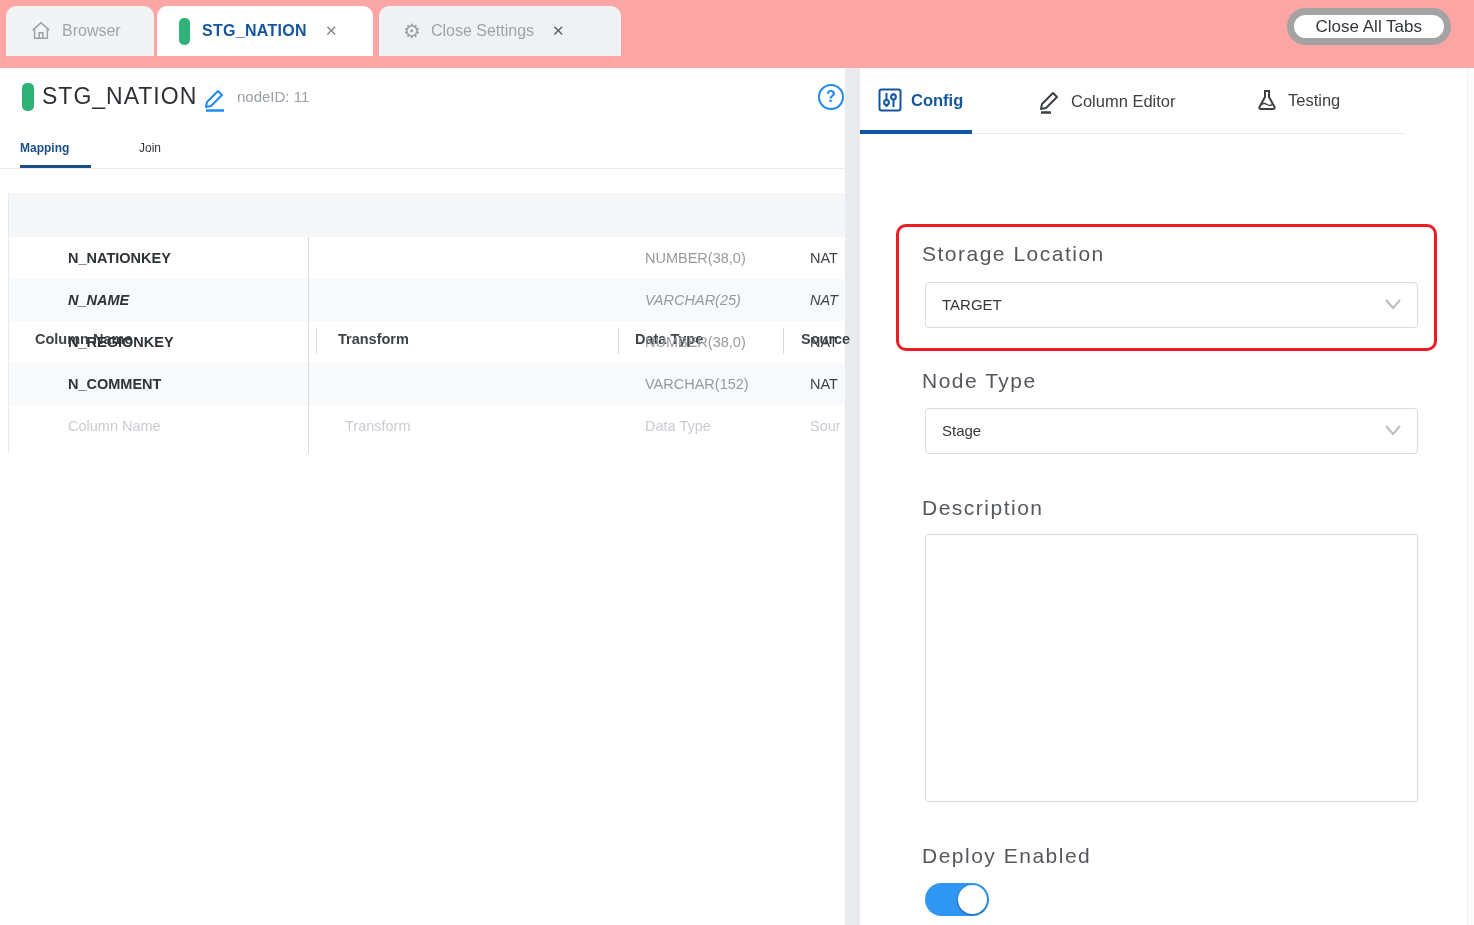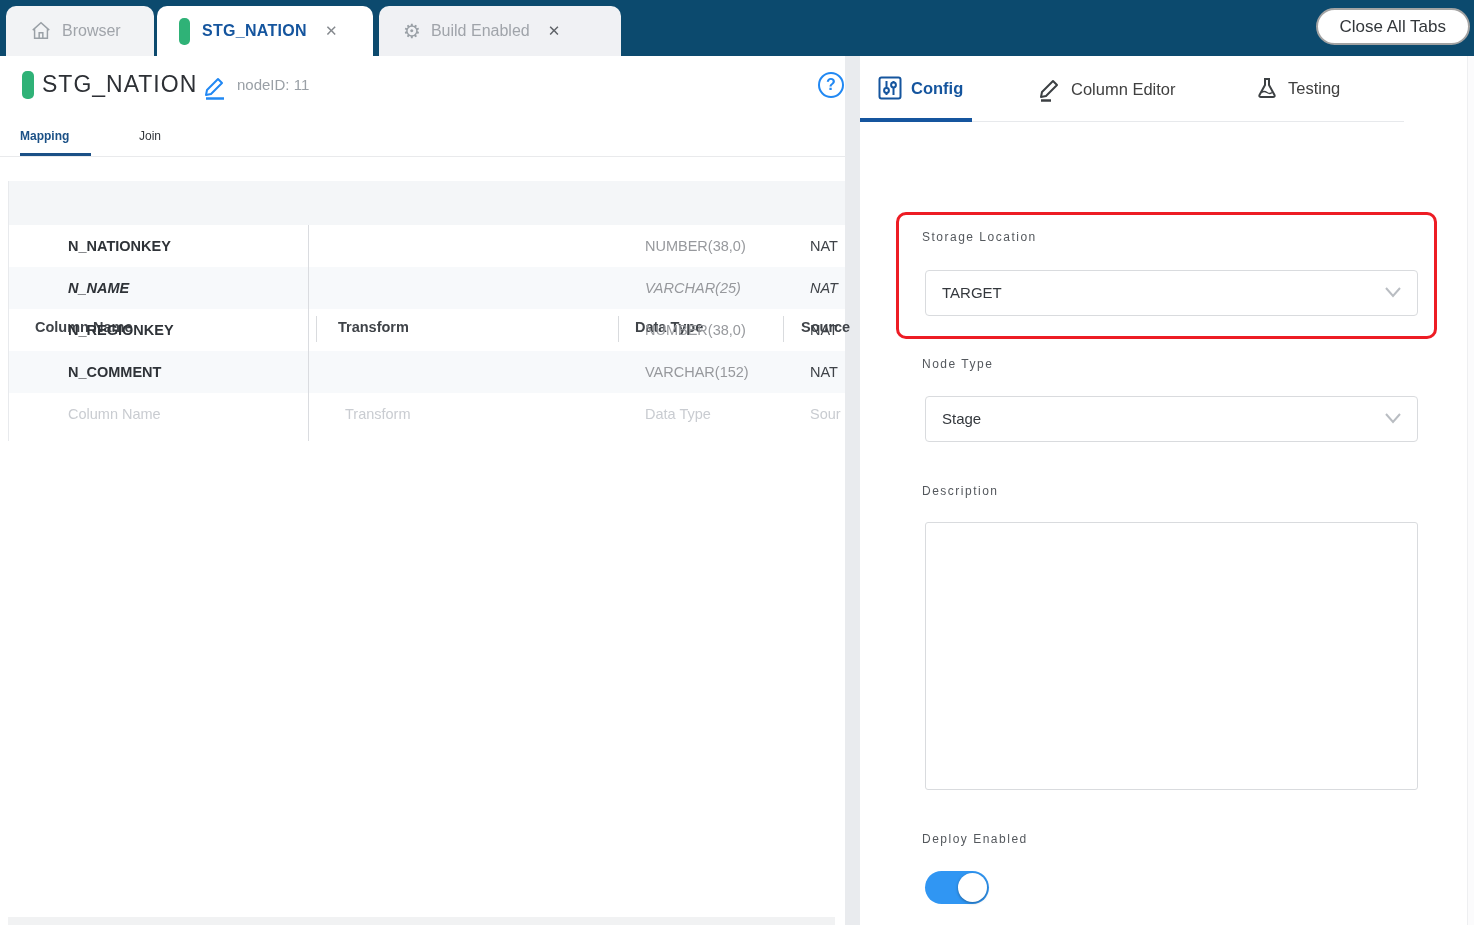--- a/index.html
+++ b/index.html
@@ -1,35 +1,35 @@
 <!DOCTYPE html>
 <html><head>
 <meta charset="utf-8">
 <style>
   * { margin:0; padding:0; box-sizing:border-box; }
   html,body { width:1474px; height:925px; overflow:hidden; }
   body { font-family:"Liberation Sans", sans-serif; background:#e9ebee; }
   .app { position:relative; width:1474px; height:925px; }
 
   
-  .tab-bar { position:relative; width:100%; height:56px; background:#0c4a6e; }
+  .tab-bar { position:relative; width:100%; height:68px; background:#fca5a5; }
   .tab { position:absolute; top:6px; height:50px; display:flex; align-items:center;
          border-radius:10px 10px 0 0; cursor:pointer; }
   .tab-browser { left:6px; width:148px; background:#f2f3f5; padding-left:24px; }
   .tab-active { left:157px; width:216px; background:#ffffff; padding-left:22px; }
   .tab-build { left:379px; width:242px; background:#f0f1f4; padding-left:24px; }
   .tab-label-gray { color:#a0a4aa; font-size:16px; margin-left:10px; }
   .tab-label-blue { color:#15559e; font-size:16px; font-weight:700; margin-left:12px; letter-spacing:.3px; }
   .tab-close { color:#85898e; font-size:15px; margin-left:18px; cursor:pointer; }
   .tab-close-dark { color:#5f6368; }
   .green-pill { width:11px; height:27px; background:#2fb277; border-radius:5px; }
   .gear-glyph { color:#9aa0a6; font-size:20px; line-height:1; font-family:"DejaVu Sans", sans-serif; }
   .home-svg { stroke:#9aa0a6; fill:none; stroke-width:1.6; }
-  .close-all-btn { position:absolute; top:8px; right:4px; height:37px; padding:0 22px;
-                   background:#ffffff; border:2px solid #a3a3a3; border-radius:20px;
+  .close-all-btn { position:absolute; top:8px; right:23px; height:37px; padding:0 22px;
+                   background:#ffffff; border:7px solid #a3a3a3; border-radius:20px;
                    font-size:17px; color:#33373b; font-family:"Liberation Sans",sans-serif; cursor:pointer; }
 
   
   .main { position:relative; display:flex; width:100%; height:869px; }
   .left-panel { position:relative; width:845px; height:869px; background:#ffffff; }
   .v-divider { position:absolute; left:852px; top:0; width:5px; height:869px; background:#e9ebee; }
   .right-panel { position:absolute; left:860px; top:0; width:614px; height:869px; background:#ffffff; }
 
   
   .lp-pill { position:absolute; left:22px; top:15px; width:12px; height:28px; background:#2fb277; border-radius:5px; }
@@ -73,21 +73,21 @@
   .rp-underline { position:absolute; left:0; top:62px; width:112px; height:4px; background:#15559e; }
 
   
   .np-bar { position:absolute; left:15px; top:79px; width:592px; height:52px; background:#f3f4f6; cursor:pointer; }
   .np-chevron { position:absolute; left:60px; top:17px; }
   .np-title { position:absolute; left:108px; top:14px; font-size:19px; color:#6e7377; letter-spacing:.8px; }
 
   
   .annotation-box { position:absolute; left:36px; top:156px; width:541px; height:127px;
                     border:3px solid #ed1c24; border-radius:10px; pointer-events:none; }
-  .fld-label { position:absolute; left:62px; font-size:12px; color:#54585d; letter-spacing:1.5px; }
+  .fld-label { position:absolute; left:62px; font-size:21px; color:#54585d; letter-spacing:1.5px; }
   .lab-storage { top:174px; } .lab-nodetype { top:301px; } .lab-desc { top:428px; } .lab-deploy { top:776px; }
   .select-box { position:absolute; left:65px; width:493px; height:46px; background:#fff;
                 border:1px solid #d9dbde; border-radius:4px; cursor:pointer;text-align:right; }
   .sel-storage { top:214px; } .sel-nodetype { top:340px; }
   .select-value { position:absolute; left:16px; top:0; line-height:44px; font-size:15px; color:#34383d; }
   .select-chevron { position:absolute; right:14px; top:14px; }
   .desc-textarea { position:absolute; left:65px; top:466px; width:493px; height:268px;
                    border:1px solid #d9dbde; border-radius:3px; resize:none; background:#fff;
                    font-family:"Liberation Sans",sans-serif; font-size:15px; padding:10px; color:#34383d; }
   .toggle { position:absolute; left:65px; top:815px; width:64px; height:33px; background:#3096f3;
@@ -111,21 +111,21 @@
     </div>
 
     <div class="tab tab-active">
       <span class="green-pill"></span>
       <span class="tab-label-blue">STG_NATION</span>
       <span class="tab-close">✕</span>
     </div>
 
     <div class="tab tab-build">
       <span class="gear-glyph">⚙</span>
-      <span class="tab-label-gray">Build Enabled</span>
+      <span class="tab-label-gray">Close Settings</span>
       <span class="tab-close tab-close-dark">✕</span>
     </div>
 
     <button class="close-all-btn">Close All Tabs</button>
   </div>
 
   <div class="main">
 
     <div class="left-panel">
 

